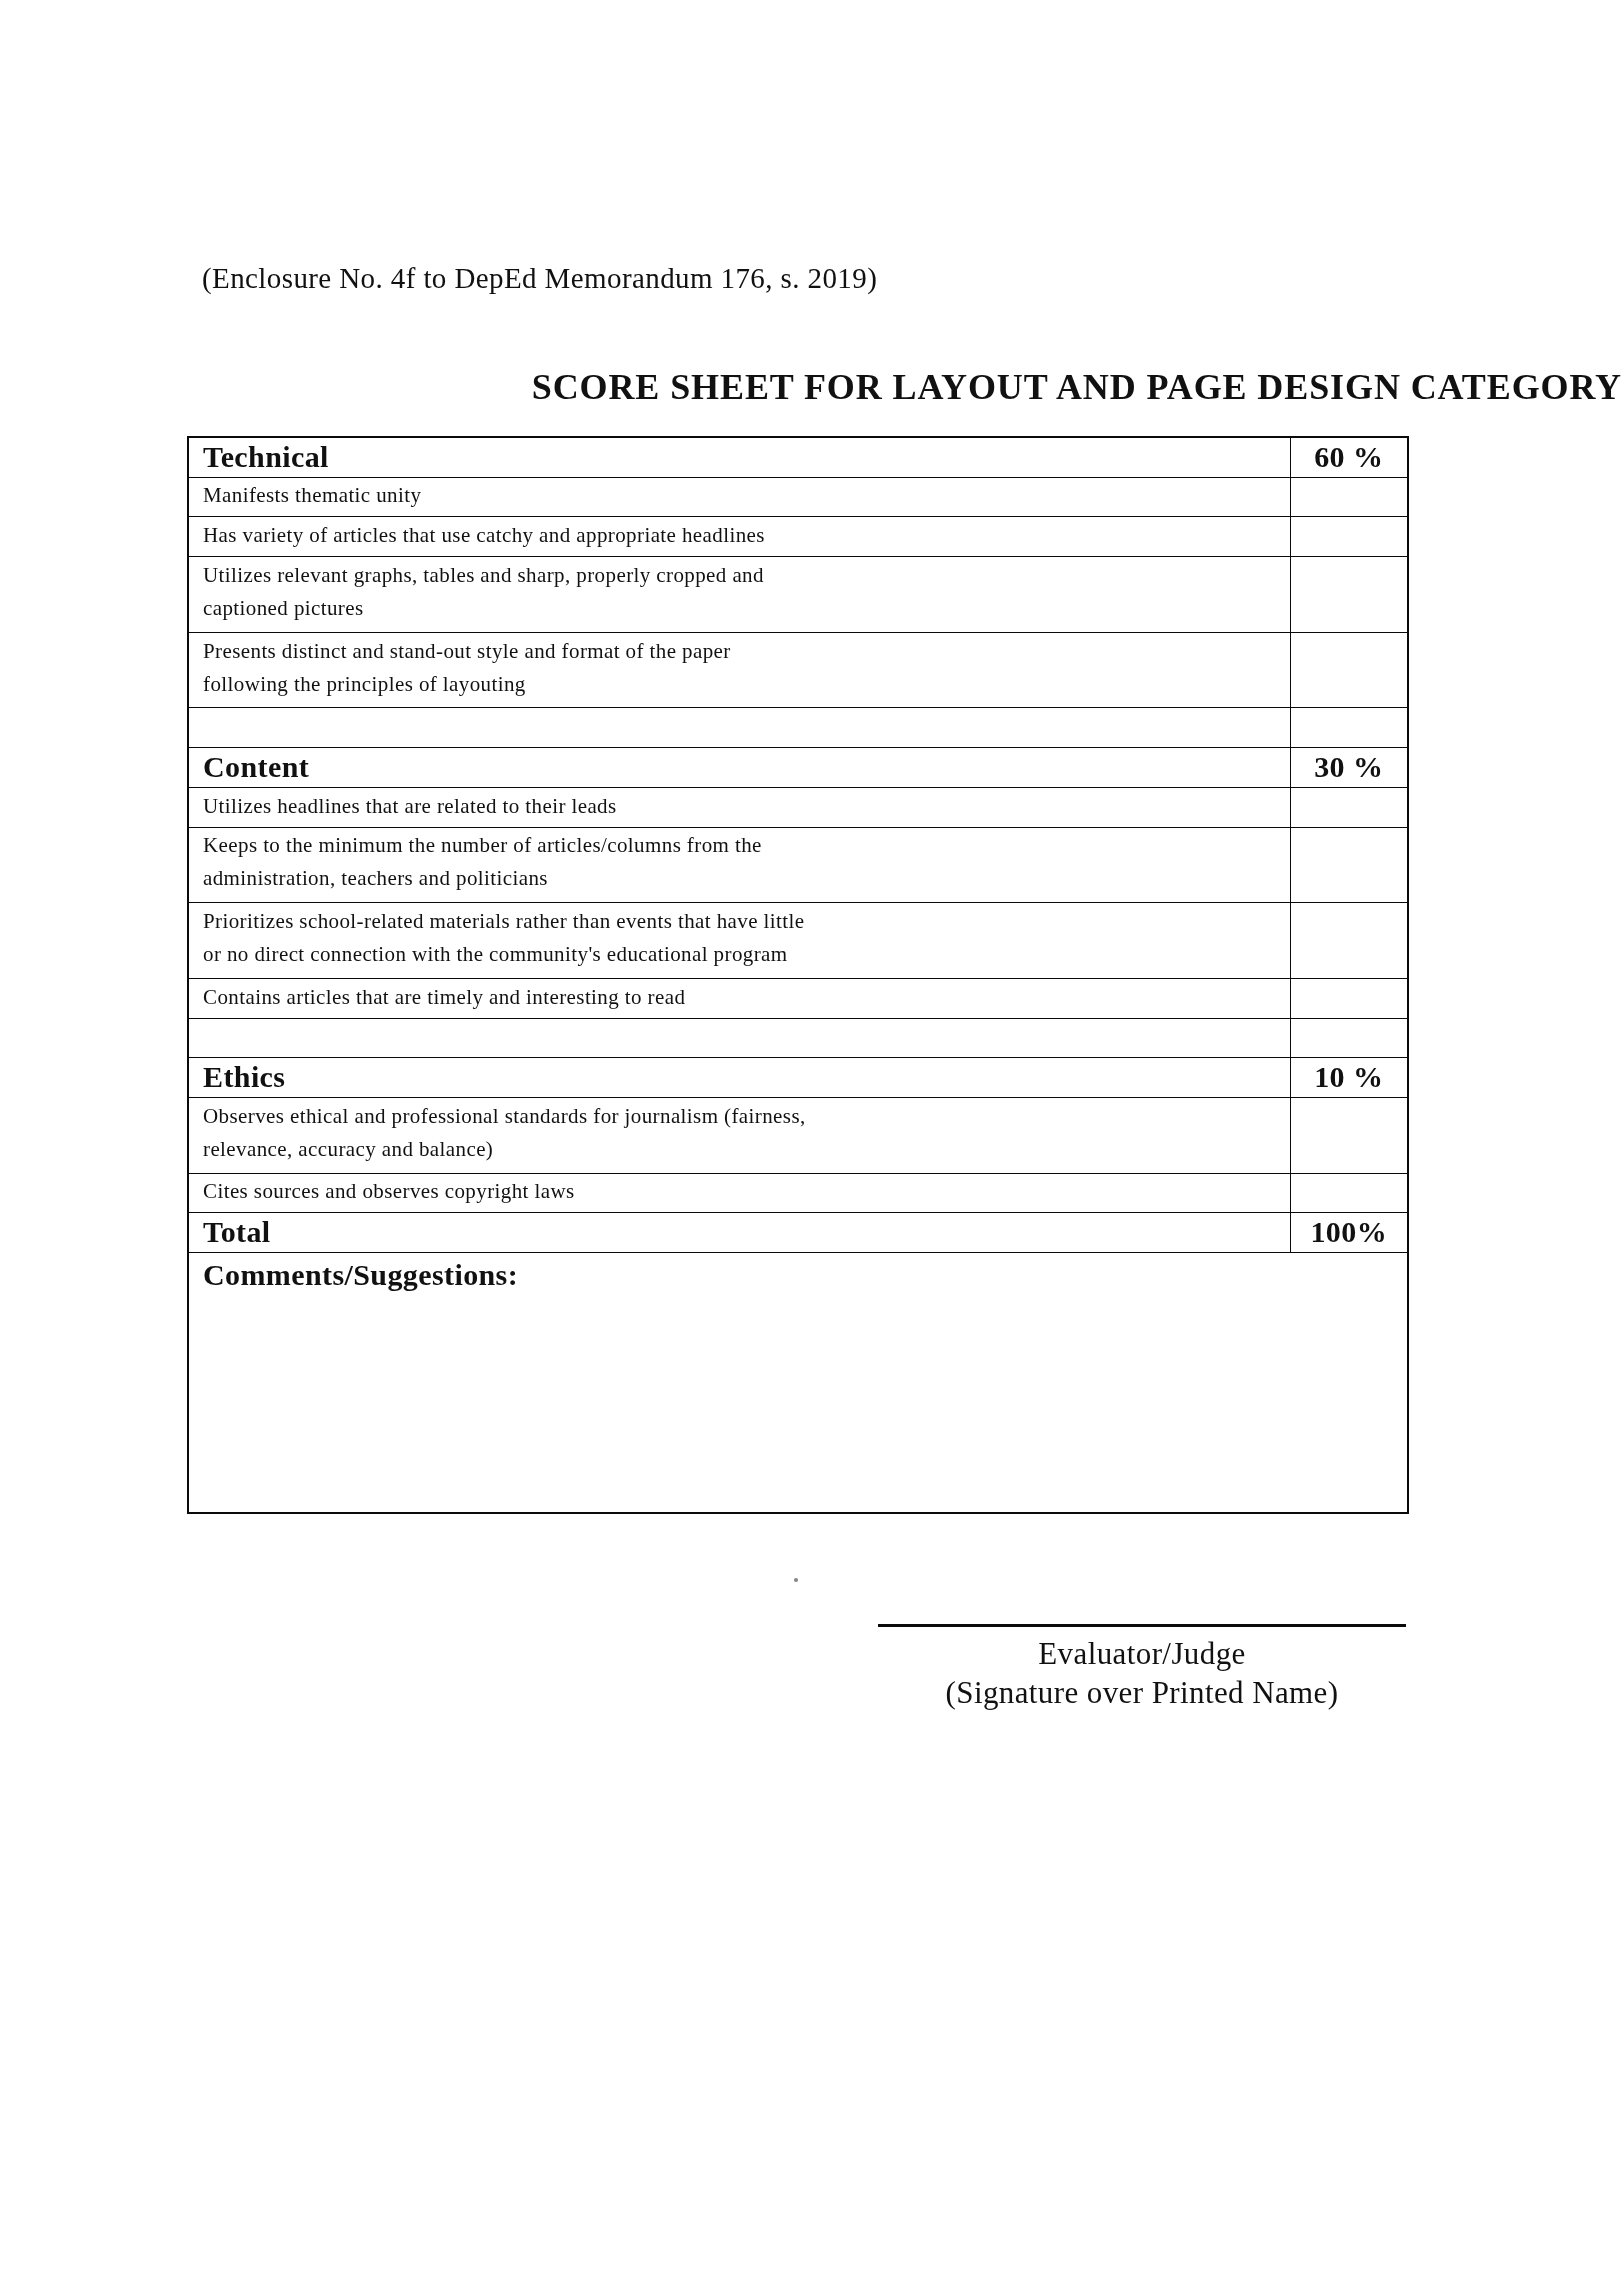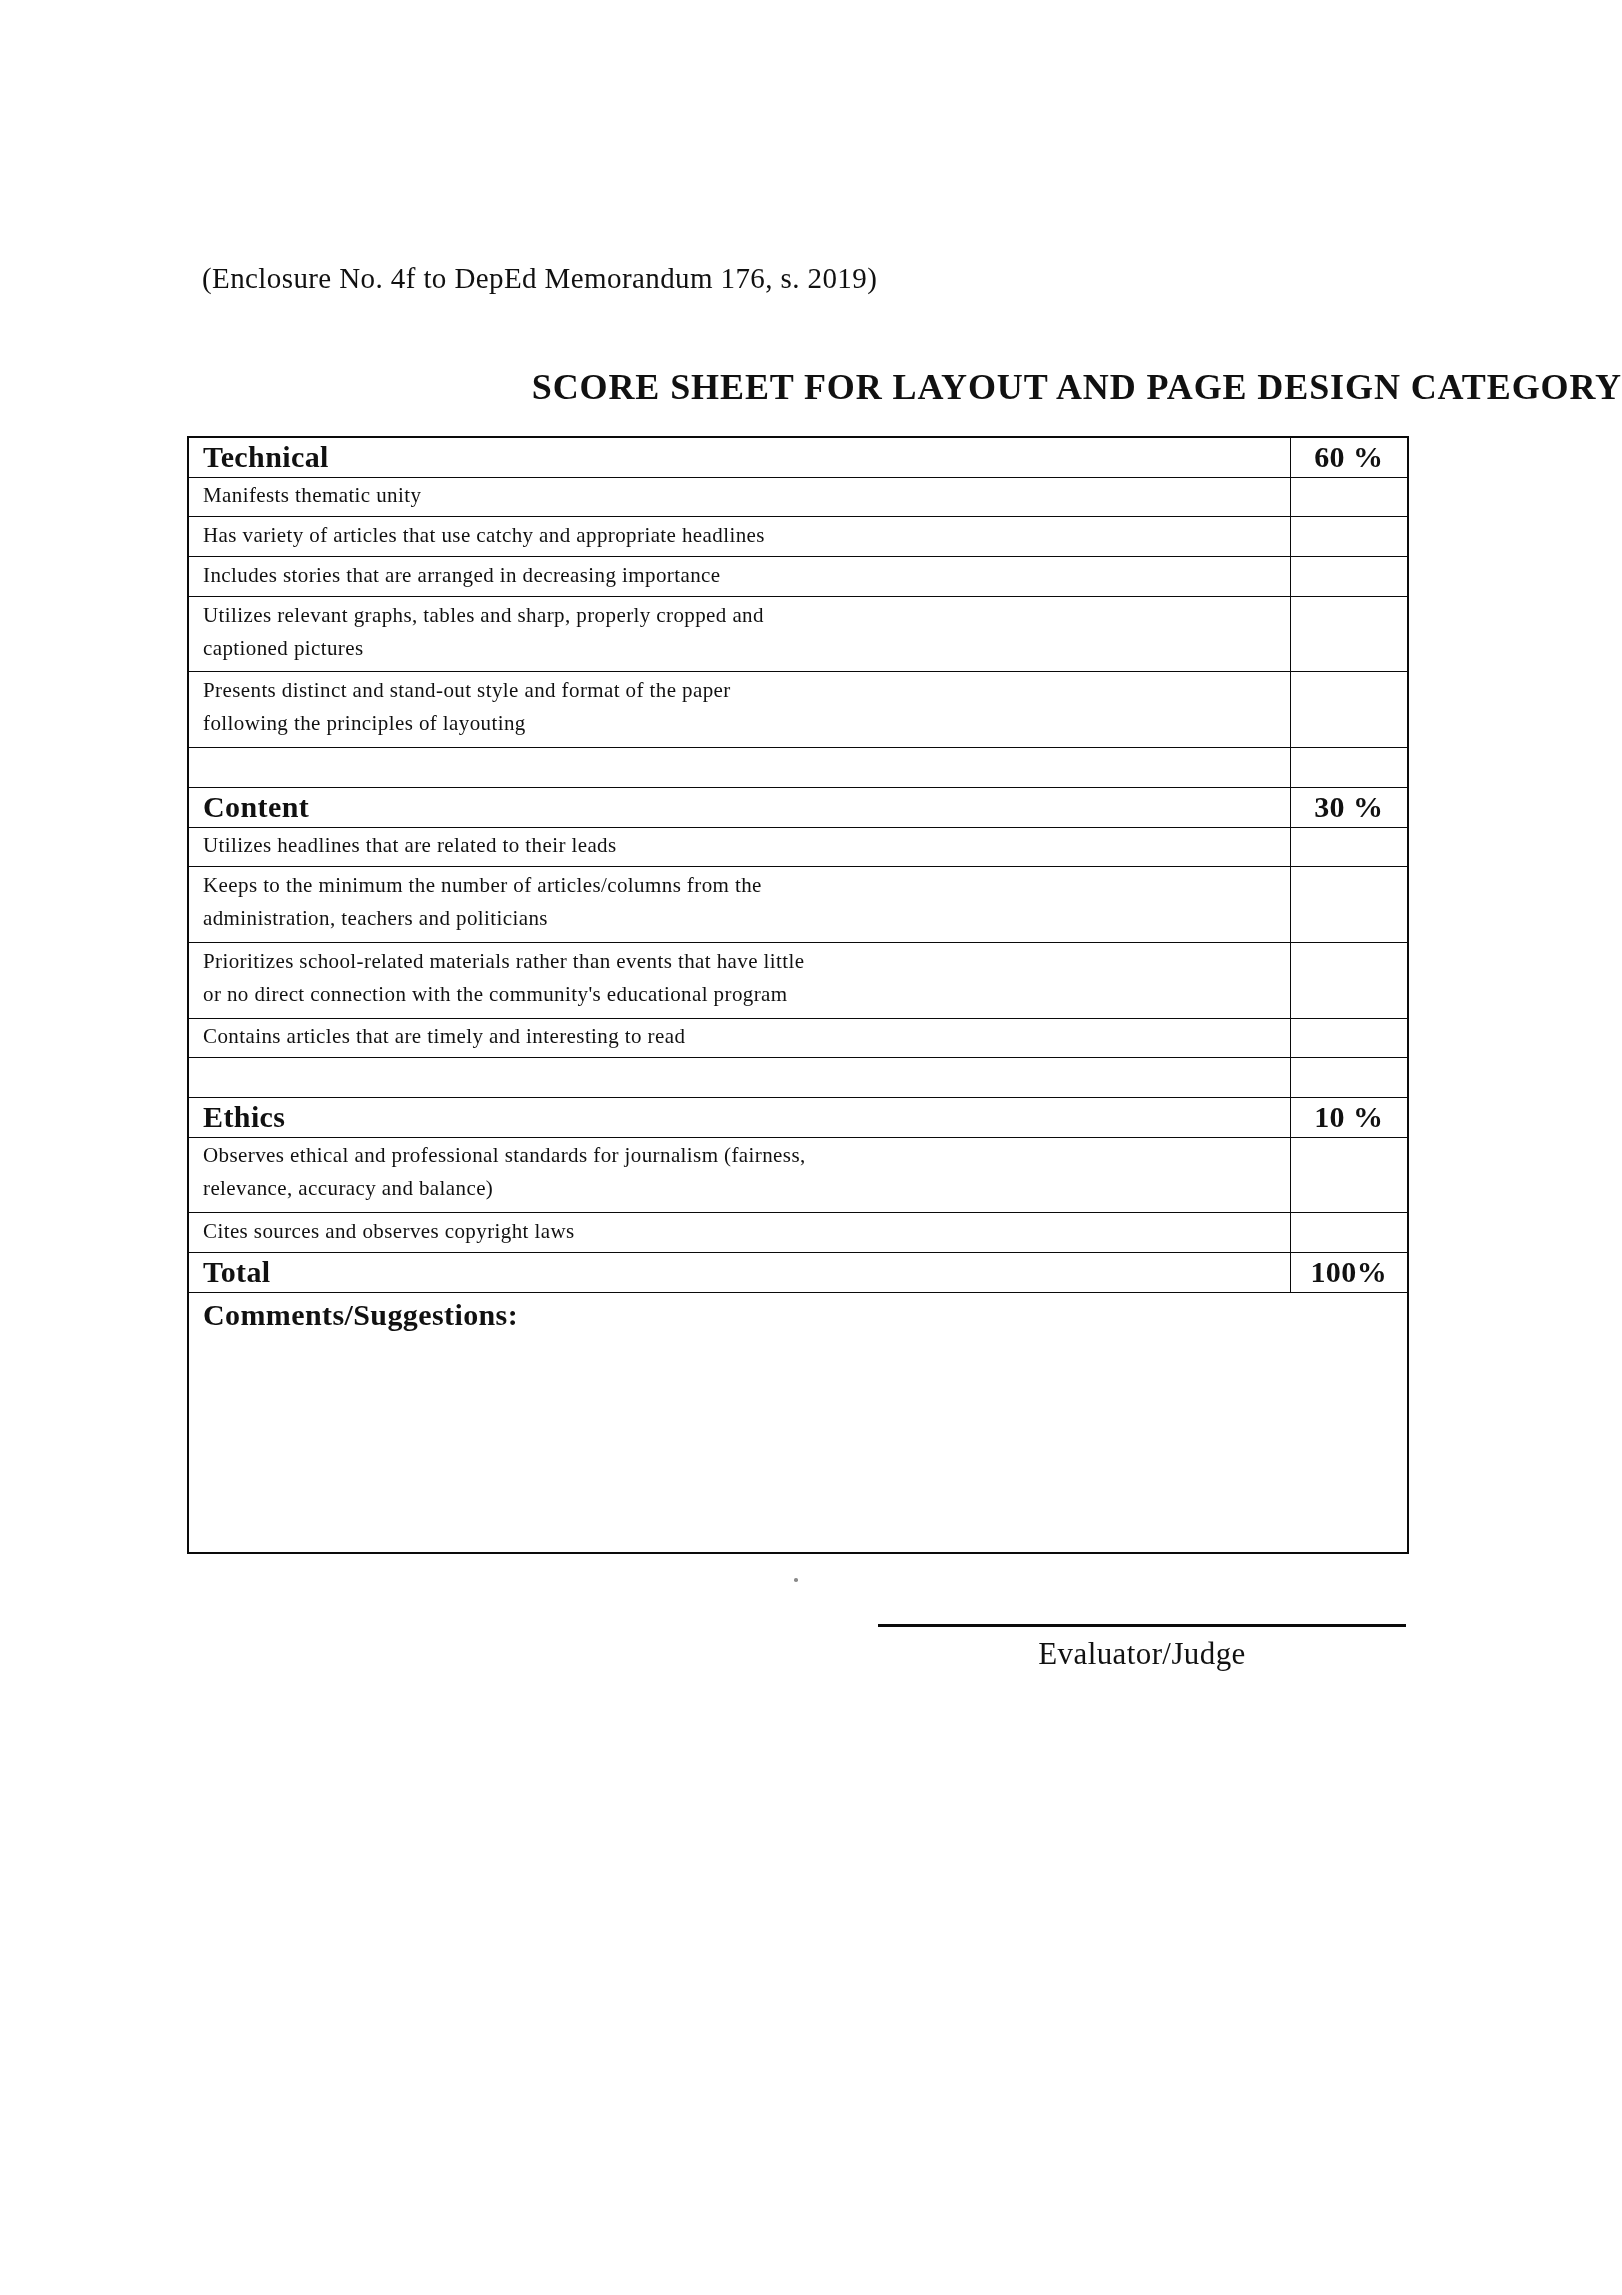--- a/index.html
+++ b/index.html
@@ -90,24 +90,20 @@
           <td class="pct">60 %</td>
         </tr>
         <tr>
           <td class="desc">Manifests thematic unity</td>
           <td class="score-cell"></td>
         </tr>
         <tr>
           <td class="desc">Has variety of articles that use catchy and appropriate headlines</td>
           <td class="score-cell"></td>
         </tr>
-        <tr>
-          <td class="desc">Includes stories that are arranged in decreasing importance</td>
-          <td class="score-cell"></td>
-        </tr>
         <tr class="double">
           <td class="desc">Utilizes relevant graphs, tables and sharp, properly cropped and
 captioned pictures</td>
           <td class="score-cell"></td>
         </tr>
         <tr class="double">
           <td class="desc">Presents distinct and stand-out style and format of the paper
 following the principles of layouting</td>
           <td class="score-cell"></td>
         </tr>
@@ -163,14 +159,15 @@
         </tr>
       </tbody>
   </table>
 </div>
 
 <div class="speck"></div>
 
 <div class="signature">
   <div class="sig-line"></div>
   <div class="sig-role">Evaluator/Judge</div>
+  <div class="sig-caption">(Signature over Printed Name)</div>
 </div>
 
 
 </body></html>

